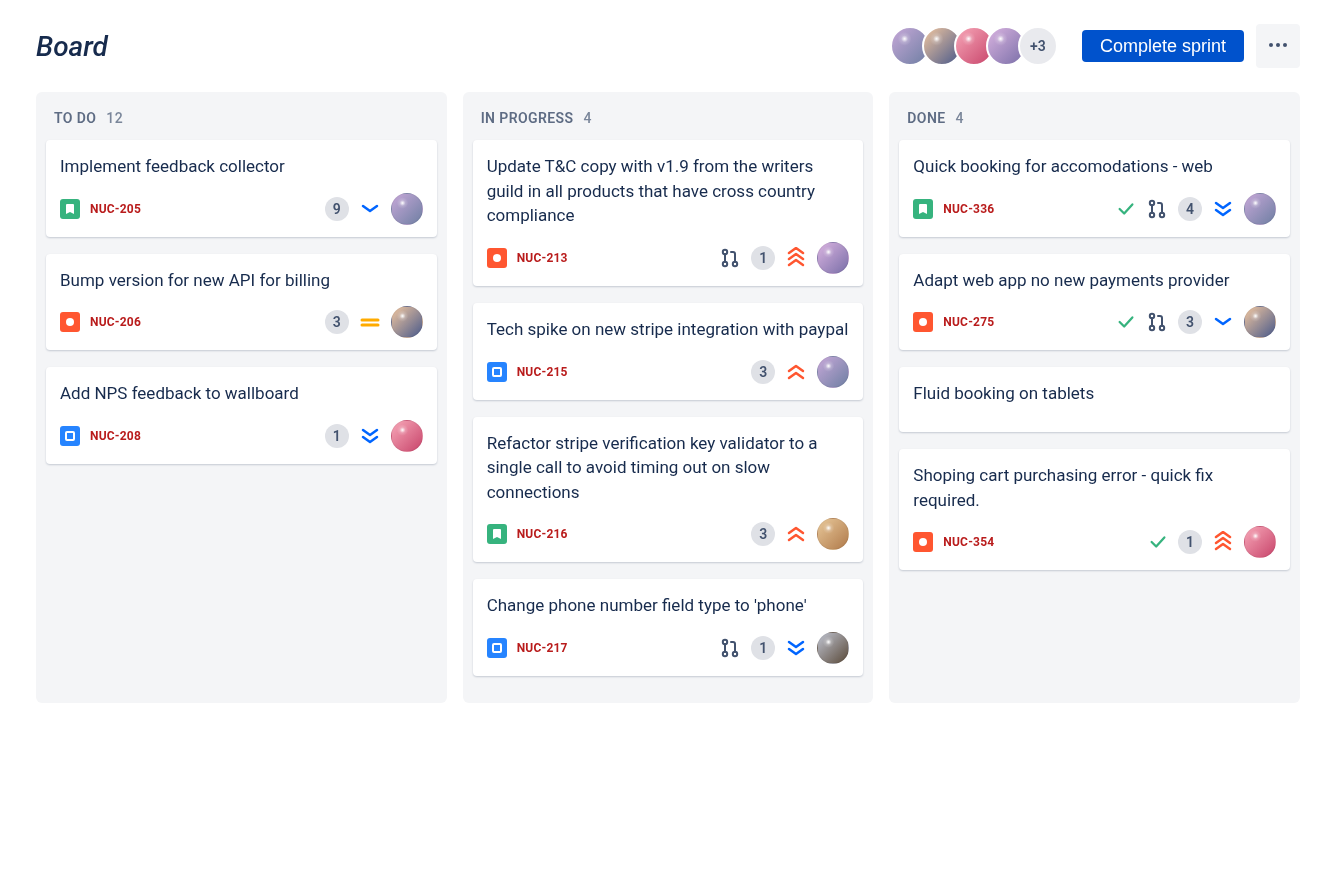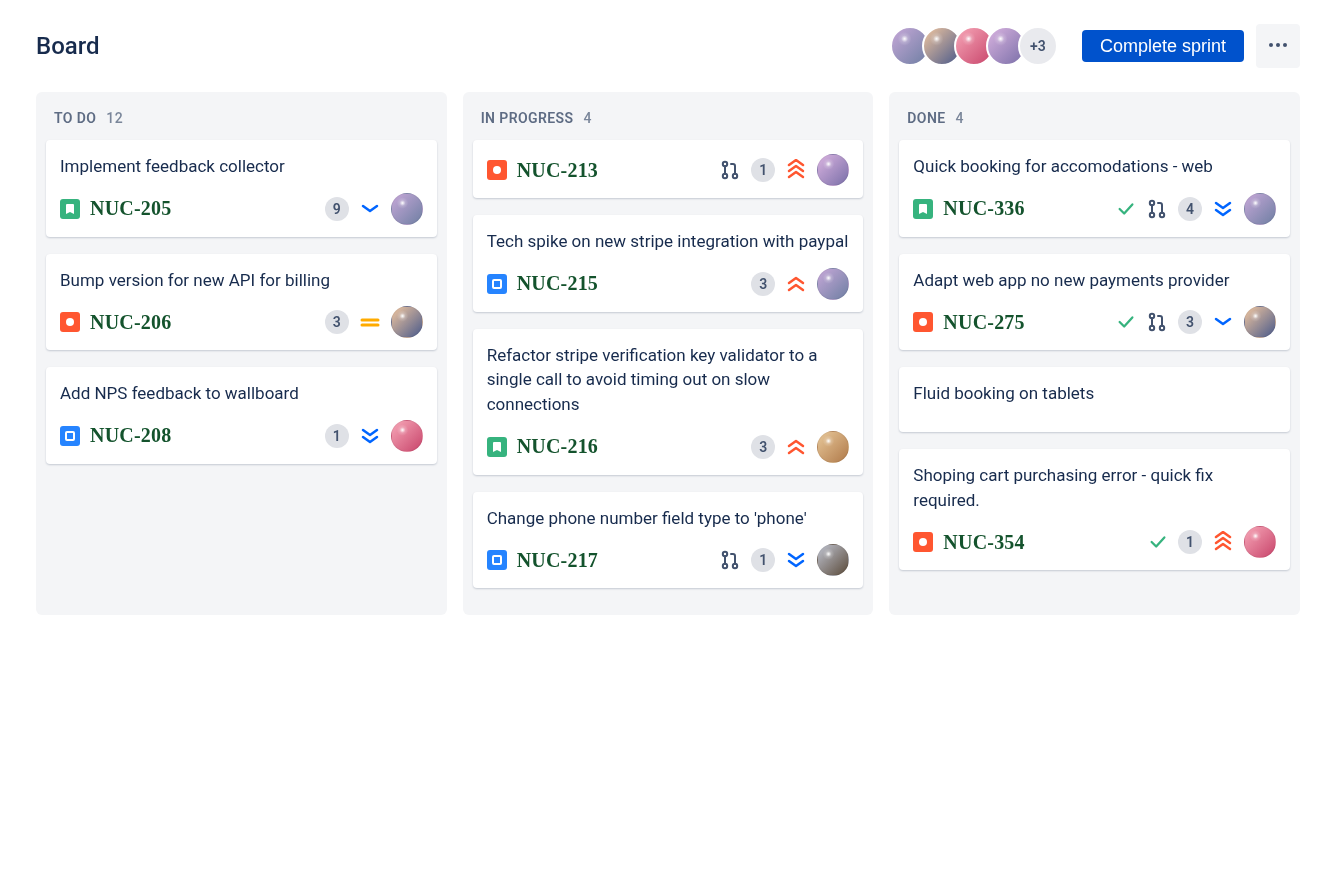--- a/index.html
+++ b/index.html
@@ -24,24 +24,25 @@
   }
   .board {
     padding: 24px 36px 0 36px;
   }
   .header {
     display: flex;
     align-items: center;
     margin-bottom: 24px;
   }
   .title {
-    font-size: 24px;
+    font-size: 28px;
     font-weight: 500;
     color: var(--text);
     flex: 0 0 auto;
+    font-style: italic;
   }
   .spacer { flex: 1 1 auto; }
   .avatars {
     display: flex;
     align-items: center;
     margin-right: 24px;
   }
   .avatars .avatar, .avatars .more {
     width: 40px; height: 40px; border-radius: 50%;
     border: 2px solid #fff;
@@ -117,25 +118,24 @@
   .issue-type {
     width: 20px; height: 20px; border-radius: 3px;
     display: flex; align-items: center; justify-content: center;
     flex: 0 0 auto;
   }
   .issue-type.story { background: #36b37e; }
   .issue-type.bug   { background: #ff5630; }
   .issue-type.task  { background: #2684ff; }
   .issue-type svg { width: 12px; height: 12px; }
   .key {
-    font-size: 20px;
+    font-size: 12px;
     font-weight: 700;
-    color: #14532d;
+    color: #b91c1c;
     letter-spacing: 0.2px;
-    font-family: Liberation Serif, serif;
   }
   .grow { flex: 1 1 auto; }
   .check-icon { width: 20px; height: 20px; color: #36b37e; flex: 0 0 auto; }
   .pr-icon { width: 22px; height: 22px; color: #42526e; flex: 0 0 auto; }
   .badge {
     min-width: 24px; height: 24px;
     padding: 0 8px;
     border-radius: 12px;
     background: var(--badge-bg);
     color: #42526e;
@@ -243,20 +243,21 @@
             <div class="avatar-sm av" style="--c1: #f7a7b8; --c2: #c8456b;"></div>
           </div>
         </div>
       </div>
       <div class="column">
         <div class="col-header">
           <span>IN PROGRESS</span>
           <span class="col-count">4</span>
         </div>
         <div class="card">
+          <div class="card-title">Update T&amp;C copy with v1.9 from the writers guild in all products that have cross country compliance</div>
           <div class="card-row">
             <span class="issue-type bug">
               <svg viewBox="0 0 12 12">
                 <use href="#ic-bug"></use>
               </svg>
             </span>
             <span class="key">NUC-213</span>
             <span class="grow"></span>
             <span class="pr-icon"><svg viewBox="0 0 22 22" width="22" height="22">
                 <use href="#ic-pr"></use>

